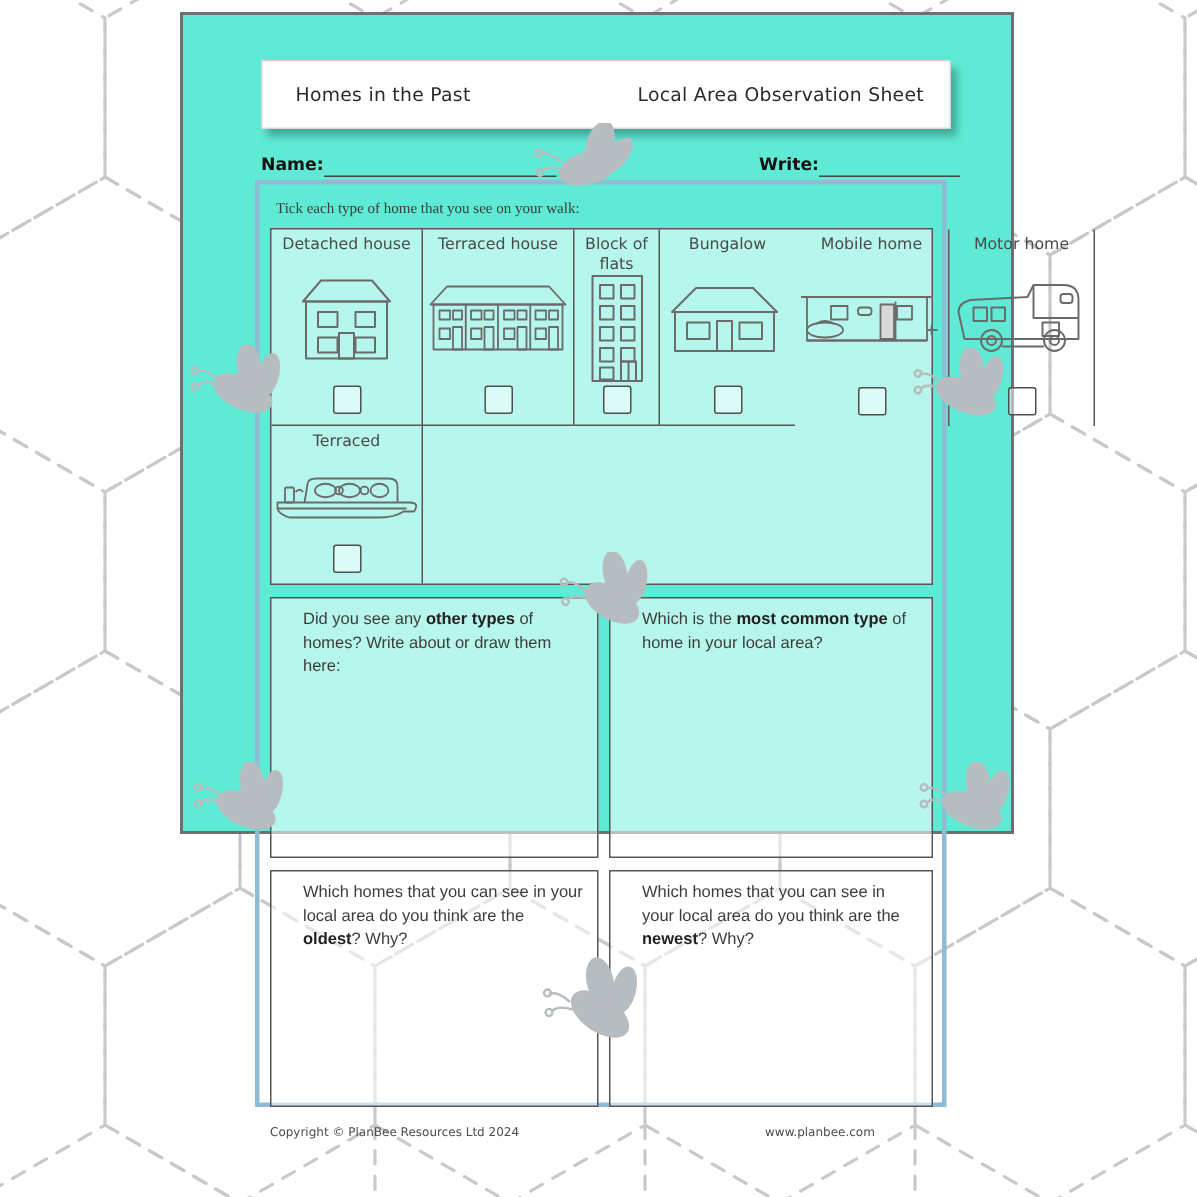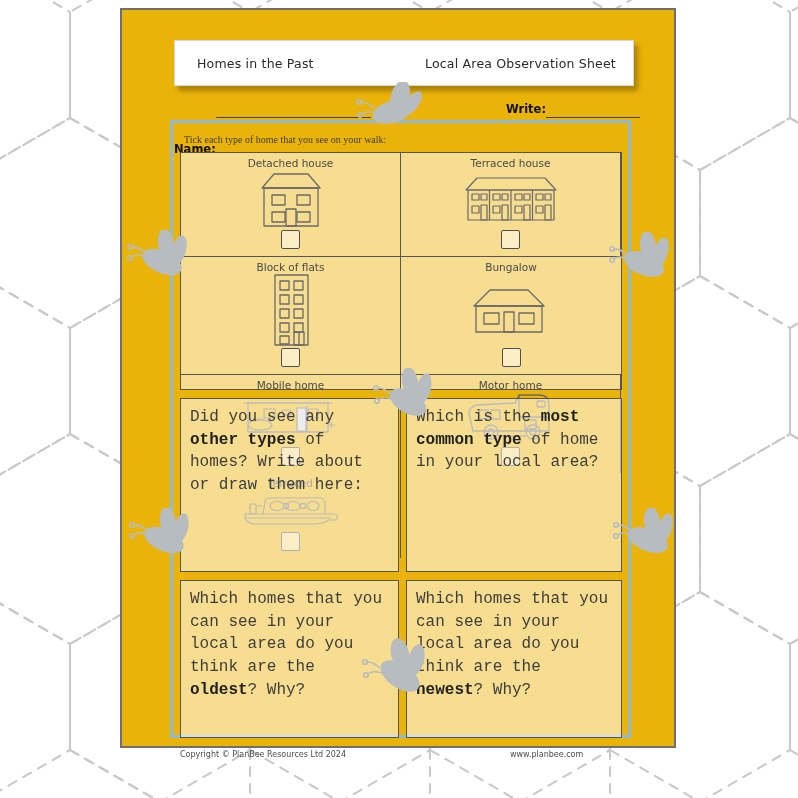--- a/index.html
+++ b/index.html
@@ -10,22 +10,22 @@
     font-family:"Liberation Sans", sans-serif;
     position:relative;
   }
   #stage{position:absolute;left:0;top:0;width:798px;height:798px;overflow:hidden;background:#fff;}
 
   
   .honey{position:absolute;left:0;top:0;width:798px;height:798px;}
 
   
   .page{
-    position:absolute;left:120px;top:8px;width:556px;height:740px;
-    background:#eab308;
+    position:absolute;left:120px;top:8px;width:556px;height:548px;
+    background:#5eead4;
     border:2px solid #6e6f71;
     box-sizing:border-box;
   }
 
   
   .title-strip{
     position:absolute;left:52px;top:30px;width:460px;height:46px;
     background:#ffffff;
     border:1px solid #d8d8d8;
     box-shadow:4px 5px 5px rgba(0,0,0,0.28);
@@ -39,21 +39,21 @@
   .title-left{left:22px;}
   .title-right{left:250px;}
 
   
   .namerow{position:absolute;left:52px;top:92px;width:466px;height:22px;}
   .nd-label{
     position:absolute;top:0;font-family:"DejaVu Sans", sans-serif;
     font-size:11.5px;font-weight:bold;color:#111;
   }
   .nd-line{position:absolute;top:15px;height:0;border-bottom:1.2px solid #444;}
-  .name-label{left:0;margin-top:40px;}
+  .name-label{left:0;}
   .name-line{left:42px;width:155px;}
   .date-label{left:332px;}
   .date-line{left:372px;width:94px;}
 
   
   .bluebox{
     position:absolute;left:48px;top:110px;width:461px;height:618px;
     border:3px solid #8fbcd4;
     box-sizing:border-box;
     background:transparent;
@@ -63,21 +63,21 @@
     font-family:Liberation Serif, serif;
     font-size:10px;color:#3b3b3b;white-space:nowrap;
   }
 
   
   .homes-grid{
     position:absolute;left:58px;top:142px;width:442px;height:238px;
     border:1.3px solid #565656;
     box-sizing:border-box;
     display:grid;
-    grid-template-columns:repeat(2,1fr);
+    grid-template-columns:repeat(6,1fr);
     grid-template-rows:repeat(2,1fr);
     background:rgba(255,255,255,0.55);
   }
   .home-cell{
     position:relative;
     border-right:1.3px solid #565656;
     border-bottom:1.3px solid #565656;
     box-sizing:border-box;
     display:flex;flex-direction:column;align-items:center;
     padding-top:4px;
@@ -98,23 +98,23 @@
     width:17px;height:17px;border:1.3px solid #4f4f4f;border-radius:2px;
     margin-bottom:7px;background:rgba(255,255,255,0.5);
   }
 
   
   .qbox{
     position:absolute;border:1.3px solid #565656;box-sizing:border-box;
     background:rgba(255,255,255,0.55);
   }
   .qtext{
-    position:absolute;left:9px;top:7px;right:8px;
-    font-family:Liberation Mono, monospace;
-    font-size:16px;color:#3d3d3d;line-height:1.42;
+    position:absolute;left:21px;top:7px;right:8px;
+    font-family:Liberation Sans, sans-serif;
+    font-size:11px;color:#3d3d3d;line-height:1.42;
   }
   .qtext b{font-weight:bold;color:#222;}
   .q1{left:58px;top:388px;width:219px;height:174px;}
   .q2{left:284px;top:388px;width:216px;height:174px;}
   .q3{left:58px;top:570px;width:219px;height:158px;}
   .q4{left:284px;top:570px;width:216px;height:158px;}
 
   
   .footer-left,.footer-right{
     position:absolute;top:740px;

